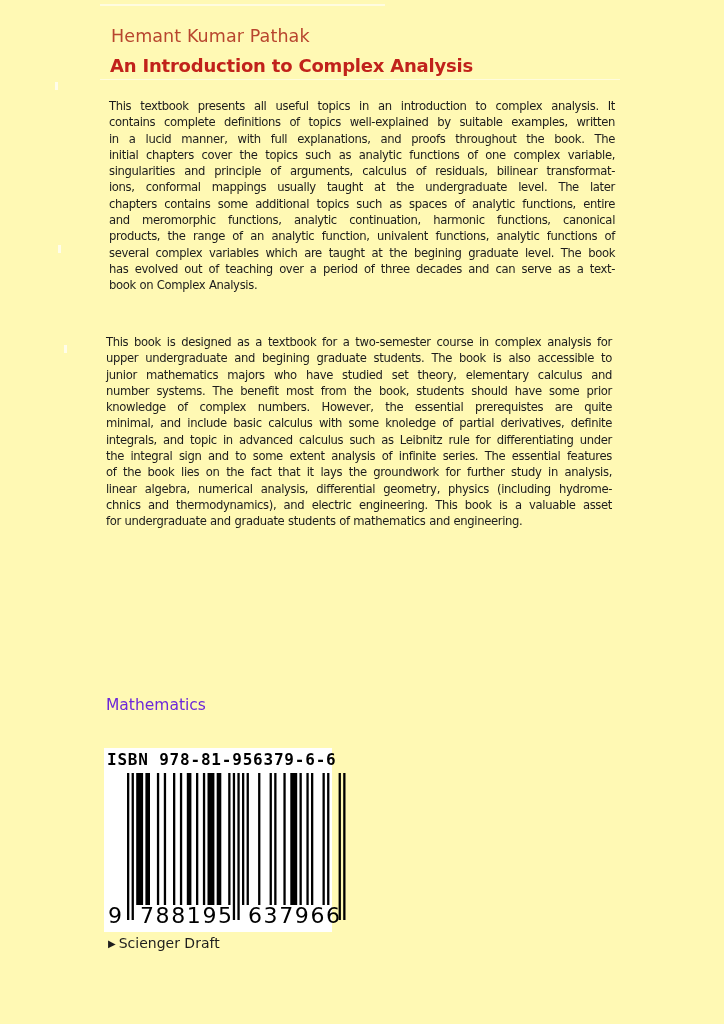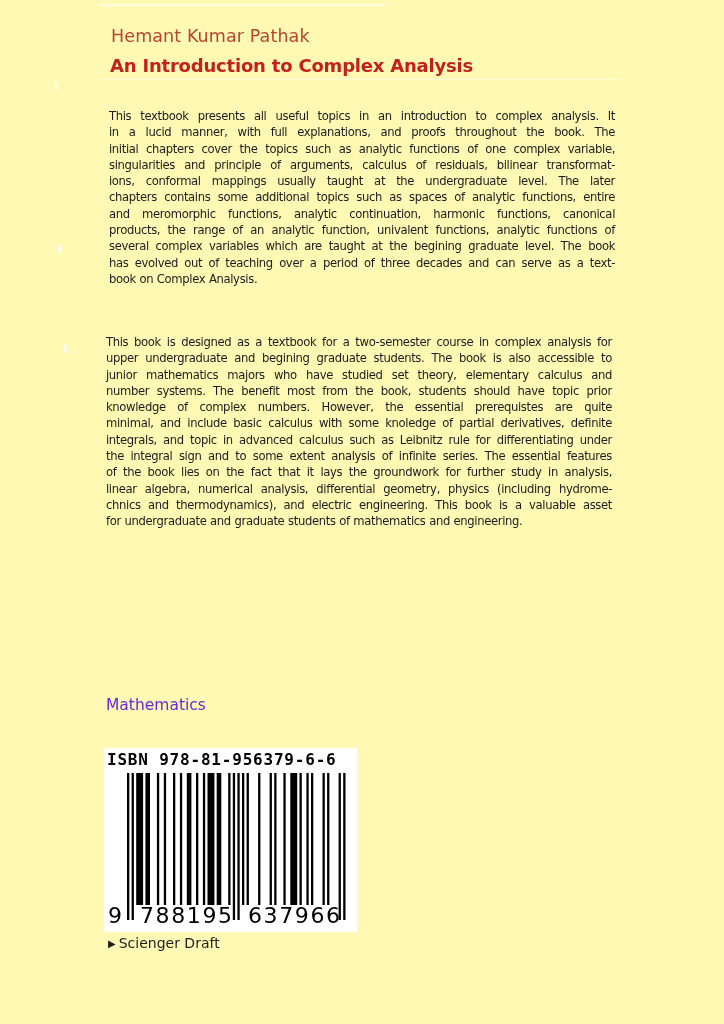--- a/index.html
+++ b/index.html
@@ -65,41 +65,41 @@
       display: block;
       text-align: justify;
       text-align-last: justify;
       white-space: nowrap;
     }
     .para .ln.last {
       text-align-last: left;
     }
     .p1 {
       left: 109px;
-      top: 108px;
+      top: 98px;
       width: 506px;
     }
     .p2 {
       left: 106px;
       top: 334px;
       width: 506px;
     }
     .subject {
       position: absolute;
       left: 106px;
       top: 696px;
       font-size: 15.5px;
       color: #6d28d9;
       font-family: "DejaVu Sans", sans-serif;
     }
     .barcode-box {
       position: absolute;
       left: 104px;
       top: 748px;
-      width: 253px;
+      width: 228px;
       height: 184px;
       background: #FFFFFF;
     }
     .isbn-text {
       position: absolute;
       left: 3px;
       top: 2px;
       font-size: 16px;
       font-family: "DejaVu Sans Mono", "Liberation Mono", monospace;
       color: #000;
@@ -147,36 +147,37 @@
 <body>
 
 <div class="topline"></div>
 
 <div class="author">Hemant Kumar Pathak</div>
 <div class="title">An Introduction to Complex Analysis</div>
 <div class="title-rule"></div>
 
 <div class="para p1" id="p1">
     <span class="ln">This textbook presents all useful topics in an  introduction to complex analysis. It</span>
+    <span class="ln">contains complete definitions of topics well-explained by suitable examples, written</span>
     <span class="ln">in a lucid  manner, with full explanations, and proofs throughout the book. The</span>
     <span class="ln">initial chapters cover the topics such as analytic functions of one complex variable,</span>
     <span class="ln">singularities and principle of arguments, calculus of residuals, bilinear transformat-</span>
     <span class="ln">ions, conformal mappings usually taught at the undergraduate level. The later</span>
     <span class="ln">chapters contains some additional topics such as spaces of analytic functions, entire</span>
     <span class="ln">and meromorphic functions, analytic continuation, harmonic functions, canonical</span>
     <span class="ln">products, the range of an analytic function, univalent functions, analytic functions of</span>
     <span class="ln">several complex variables which are taught at the begining graduate level. The book</span>
     <span class="ln">has evolved out of teaching over a period of three decades and can serve as a text-</span>
     <span class="ln last">book on Complex Analysis.</span>
   </div>
 <div class="para p2" id="p2">
     <span class="ln">This book is designed as a textbook for a two-semester course in complex analysis for</span>
     <span class="ln">upper undergraduate and begining graduate students. The book is also accessible to</span>
     <span class="ln">junior mathematics majors who have studied set theory, elementary calculus and</span>
-    <span class="ln">number systems. The benefit most from the book, students should have topic prior</span>
+    <span class="ln">number systems. The benefit most from the book, students should have some prior</span>
     <span class="ln">knowledge of complex numbers. However, the essential prerequistes are quite</span>
     <span class="ln">minimal, and include basic calculus with some knoledge of partial derivatives, definite</span>
     <span class="ln">integrals, and topic in advanced calculus such as Leibnitz rule for differentiating under</span>
     <span class="ln">the integral sign and to some extent analysis of infinite series. The essential features</span>
     <span class="ln">of the book lies on the fact that it lays the groundwork for further study in analysis,</span>
     <span class="ln">linear algebra, numerical analysis, differential geometry, physics (including hydrome-</span>
     <span class="ln">chnics and thermodynamics), and electric engineering. This book is a valuable asset</span>
     <span class="ln last">for undergraduate and graduate students of mathematics and engineering.</span>
   </div>
 

